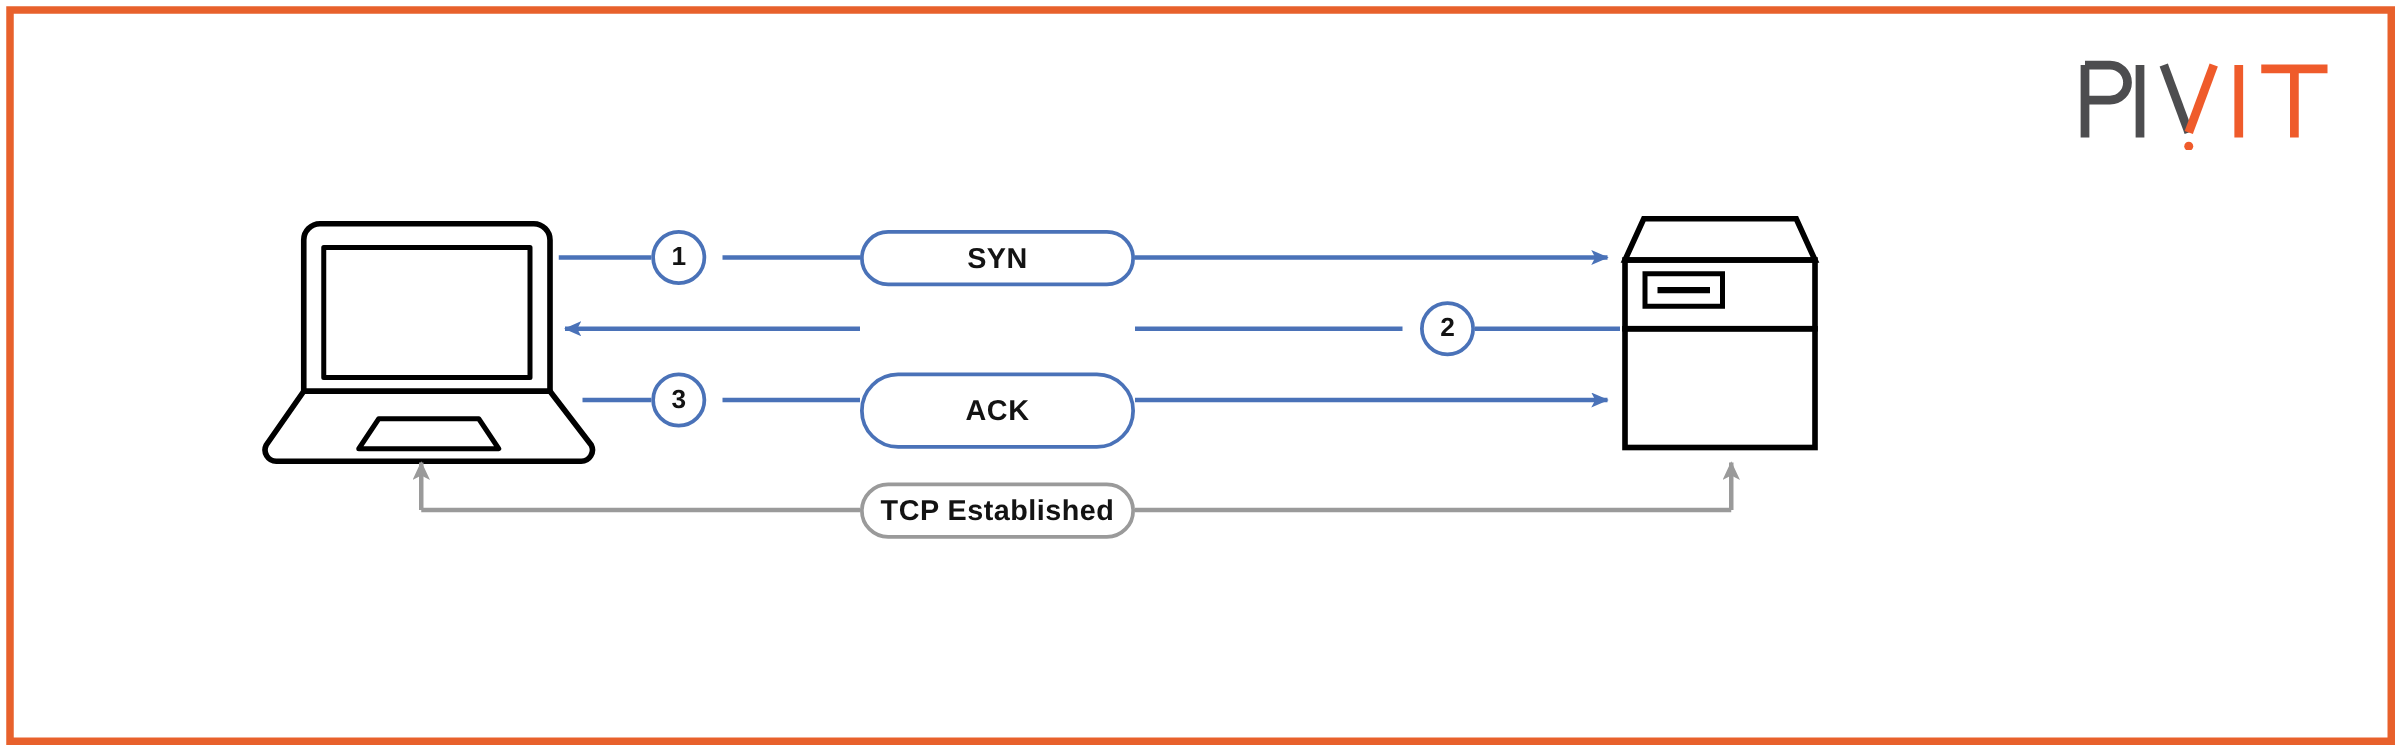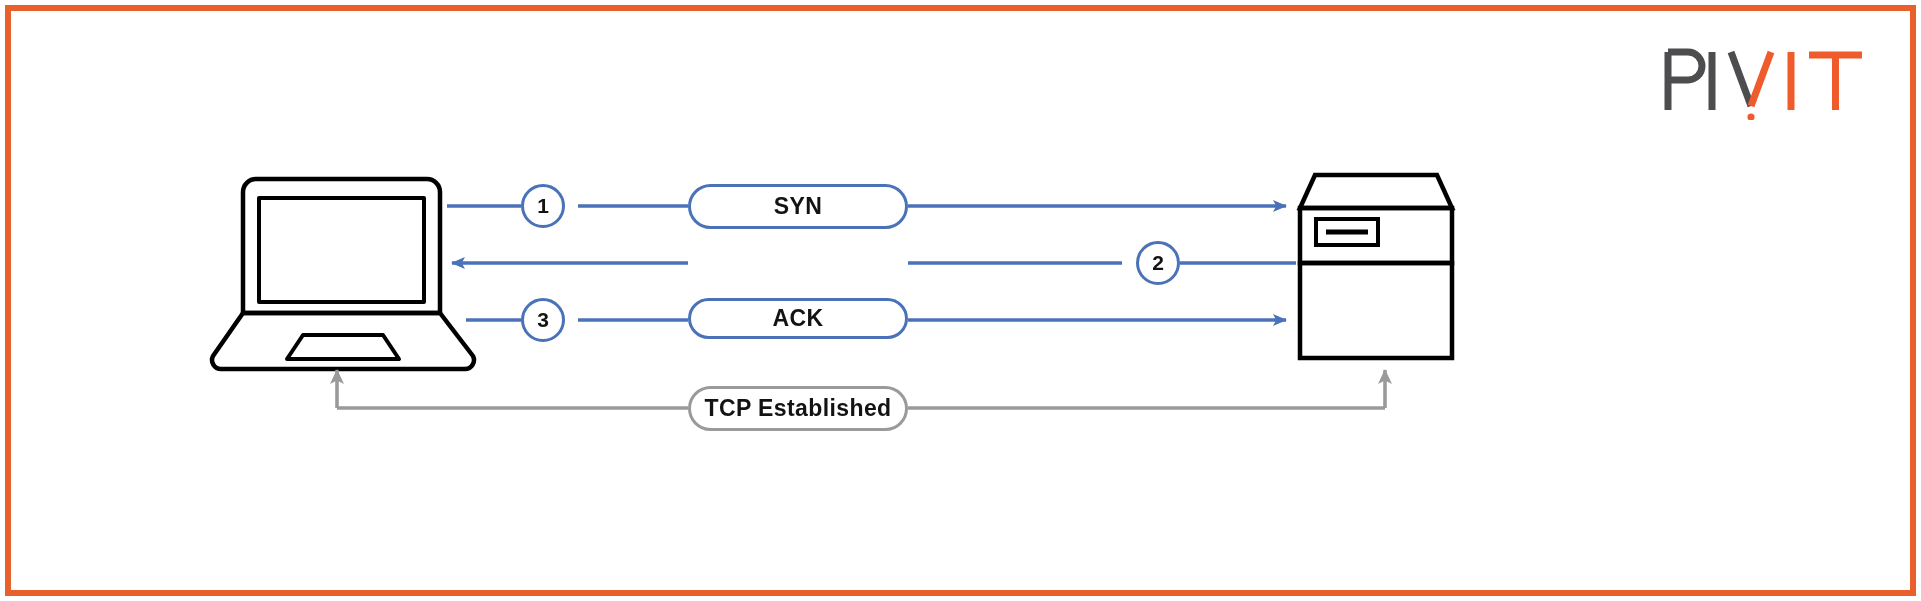--- a/index.html
+++ b/index.html
@@ -157,21 +157,21 @@
 
   <div class="step-circle" style="left:521px; top:298px;">
     <span>3</span>
   </div>
 
   <div class="pill" style="left:688px; top:184px; width:220px; height:45px;text-align:center;">
     <span>SYN</span>
   </div>
 
 
-  <div class="pill" style="left:688px; top:298px; width:220px; height:41px;">
+  <div class="pill" style="left:688px; top:298px; width:220px; height:61px;">
     <span>ACK</span>
   </div>
 
   <div class="pill gray" style="left:688px; top:386px; width:220px; height:45px;">
     <span>TCP Established</span>
   </div>
 
   <div id="logo">
     <svg viewBox="0 0 210 72" width="210" height="72" xmlns="http://www.w3.org/2000/svg">
 

